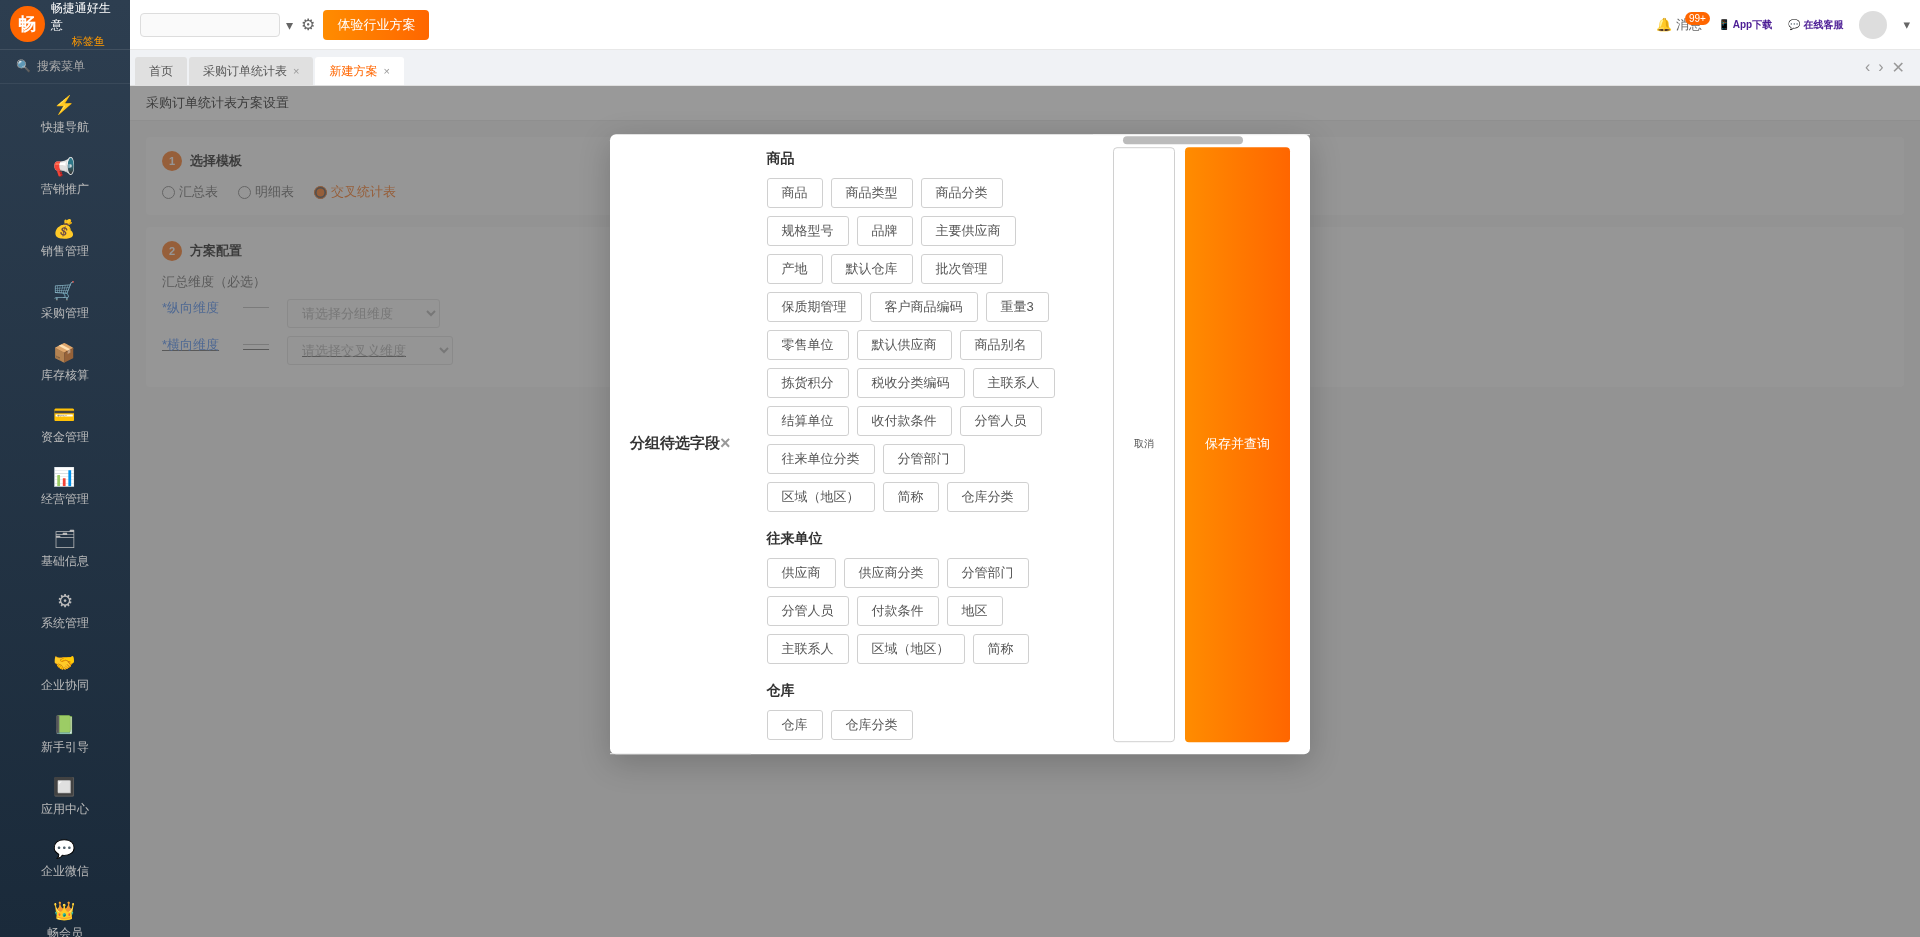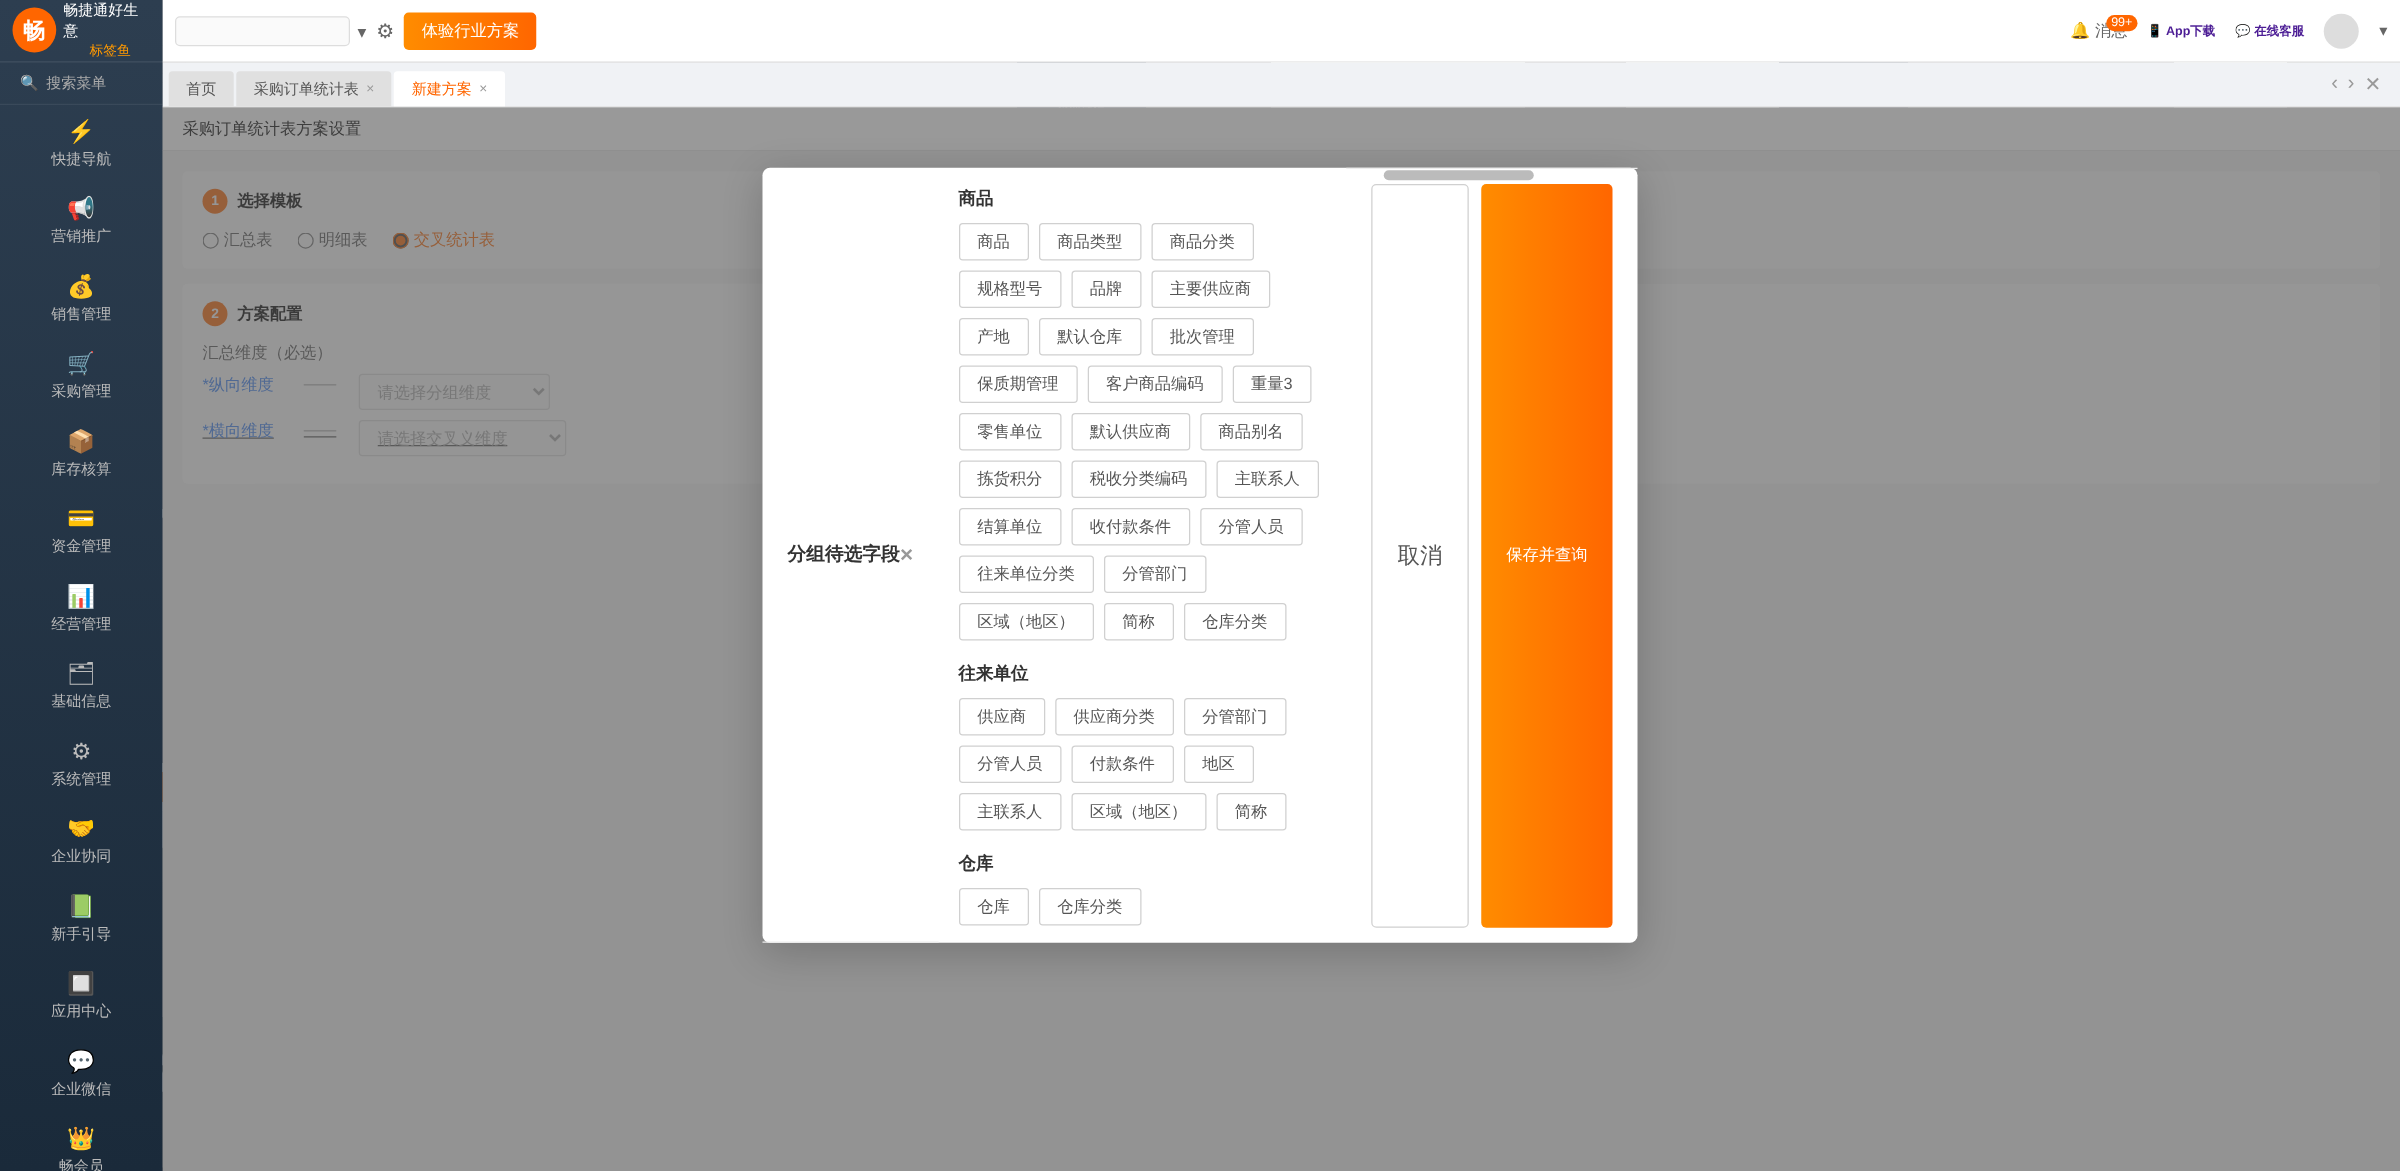--- a/index.html
+++ b/index.html
@@ -113,21 +113,21 @@
     
     .modal-hscroll {
       height: 12px; background: #f0f0f0; position: relative; flex-shrink: 0;
     }
     .modal-hscroll-thumb {
       position: absolute; left: 30px; top: 2px; width: 120px; height: 8px; background: #bbb; border-radius: 4px;
     }
 
     
     .btn-cancel {
-      background: #fff; border: 1px solid #d0d0d0; color: #555; border-radius: 4px; padding: 7px 20px; font-size: 18px; cursor: pointer;
+      background: #fff; border: 1px solid #d0d0d0; color: #555; border-radius: 4px; padding: 7px 20px; font-size: 10px; cursor: pointer;
     }
     .btn-primary {
       background: linear-gradient(90deg, #ff8c00, #f60); color: white; border: none; border-radius: 4px; padding: 7px 20px; font-size: 13px; cursor: pointer;
     }
     
     
     .bg-section { background: #fff; border-radius: 4px; padding: 14px 16px; margin-bottom: 12px; opacity: 0.6; }
     .dim-row { display: flex; align-items: flex-start; gap: 10px; margin-bottom: 8px; font-size: 13px; color: #555; }
     .dim-label { color: #3b82f6; margin-right: 6px; }
     .select-placeholder { border: 1px solid #ddd; border-radius: 3px; padding: 5px 30px 5px 10px; font-size: 13px; color: #aaa; background: #fafafa; }

